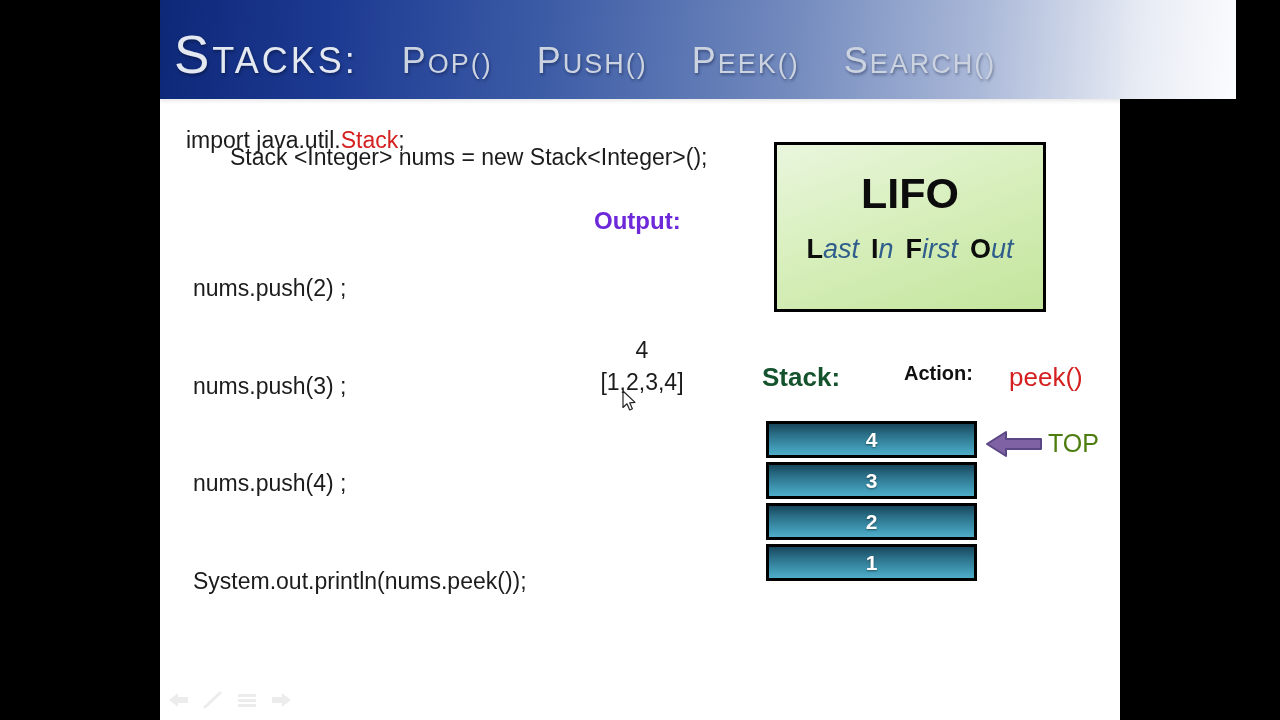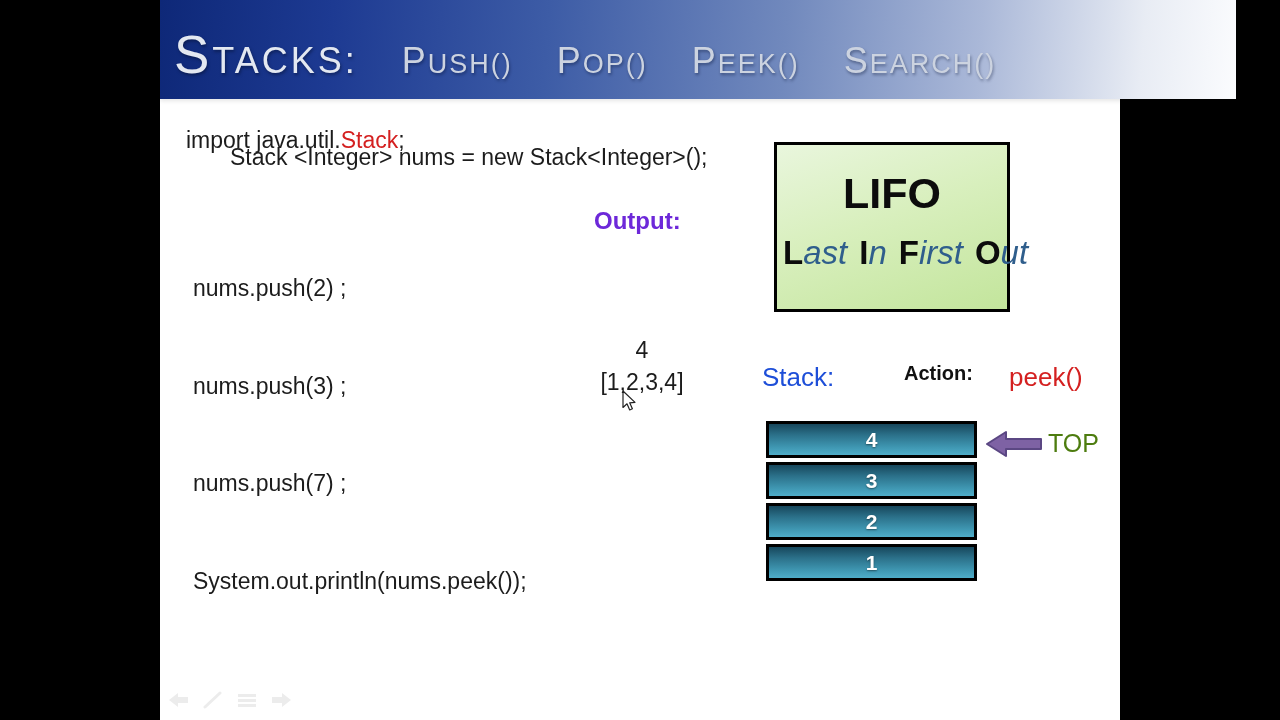--- a/index.html
+++ b/index.html
@@ -34,33 +34,33 @@
 
   
   .output-label { position:absolute; left:434px; top:207px; font-size:24px;
                   font-weight:bold; color:#6d28d9; }
   .out-val { position:absolute; left:434px; width:96px; text-align:center;
              font-size:23px; color:#1c1c1c; }
   .out-val.v1 { top:337px; }
   .out-val.v2 { top:369px; }
 
   
-  .lifo-box { position:absolute; left:614px; top:142px; width:236px; height:170px;
+  .lifo-box { position:absolute; left:614px; top:142px; width:272px; height:170px;
               border:3px solid #000;
               background:linear-gradient(160deg,#e9f6dd 0%,#d8efbd 45%,#c3e59c 100%);
               text-align:center; }
   .lifo-title { margin-top:24px; font-size:43px; font-weight:bold; color:#0c0c0c; }
-  .lifo-sub { margin-top:16px; font-size:33px; white-space:nowrap; }
+  .lifo-sub { margin-top:16px; font-size:27px; white-space:nowrap; }
   .lifo-word { margin:0 6px; }
   .lifo-cap { font-weight:bold; color:#0c0c0c; }
   .lifo-rest { font-style:italic; color:#2f5e8c; }
 
   
   .stack-label  { position:absolute; left:602px; top:362px; font-size:26px;
-                  font-weight:normal; color:#1d4ed8; }
+                  font-weight:bold; color:#14532d; }
   .action-label { position:absolute; left:744px; top:362px; font-size:20px;
                   font-weight:bold; color:#111; }
   .action-value { position:absolute; left:849px; top:362px; font-size:26px; color:#d42020; }
 
   
   .bars { position:absolute; left:606px; top:421px; width:211px; }
   .stack-bar { height:37px; margin-bottom:4px; border:3px solid #000;
                background:linear-gradient(180deg,#17475c 0%,#2b7089 35%,#3f97b2 75%,#4fadc9 100%);
                display:flex; align-items:center; justify-content:center; }
   .stack-bar span { color:#fff; font-size:21px; font-weight:bold;
@@ -79,34 +79,34 @@
 </style>
 </head>
 <body>
 
 <div class="canvas">
   <div class="slide">
 
     <div class="header">
       <div class="title-row">
         <span class="title-main">Stacks:</span>
+        <span class="method">pop()</span>
         <span class="method">push()</span>
-        <span class="method">pop()</span>
         <span class="method">peek()</span>
         <span class="method">search()</span>
       </div>
     </div>
 
     <div class="import-line"><span>import java.util.</span><span class="kw-red">Stack</span><span>;</span></div>
     <div class="decl-line">Stack &lt;Integer&gt; nums = new Stack&lt;Integer&gt;();</div>
 
     <div class="code-lines">
       <div>nums.push(2) ;</div>
       <div>nums.push(3) ;</div>
-      <div>nums.push(7) ;</div>
+      <div>nums.push(4) ;</div>
       <div>System.out.println(nums.peek());</div>
       
     </div>
 
     <div class="output-label">Output:</div>
     <div class="out-val v1">4</div>
     <div class="out-val v2">[1,2,3,4]</div>
 
     <div class="lifo-box">
       <div class="lifo-title">LIFO</div>

